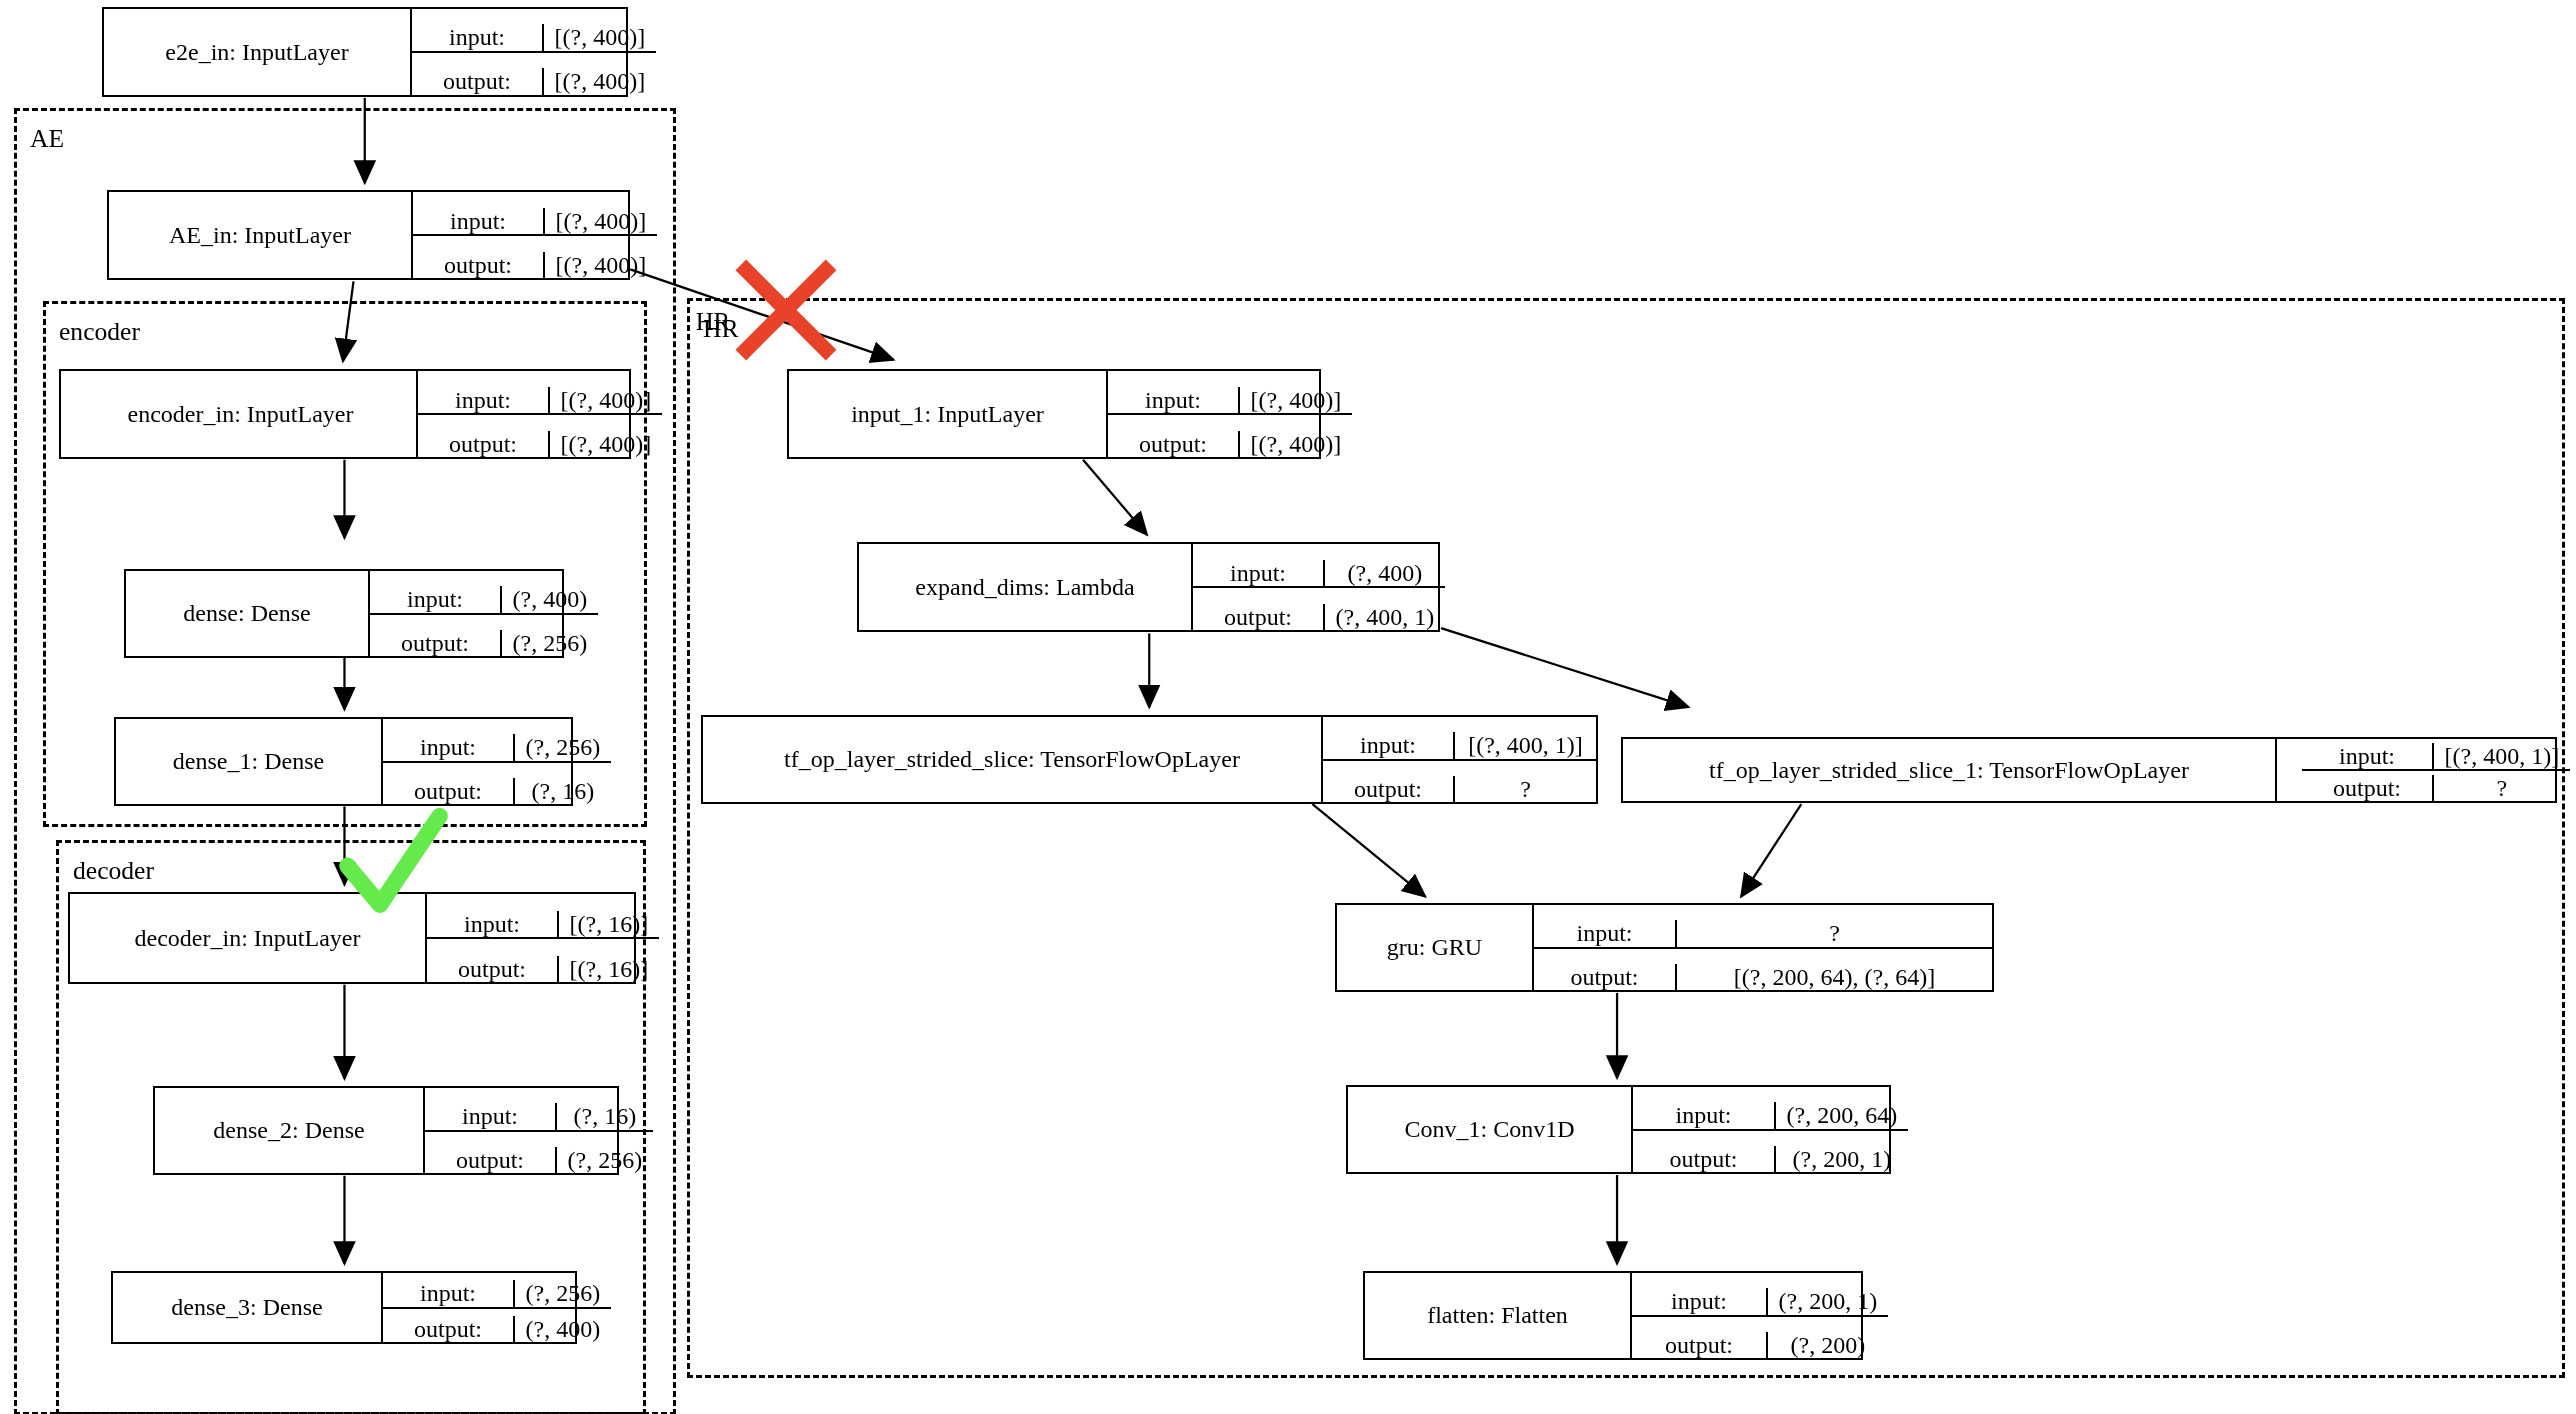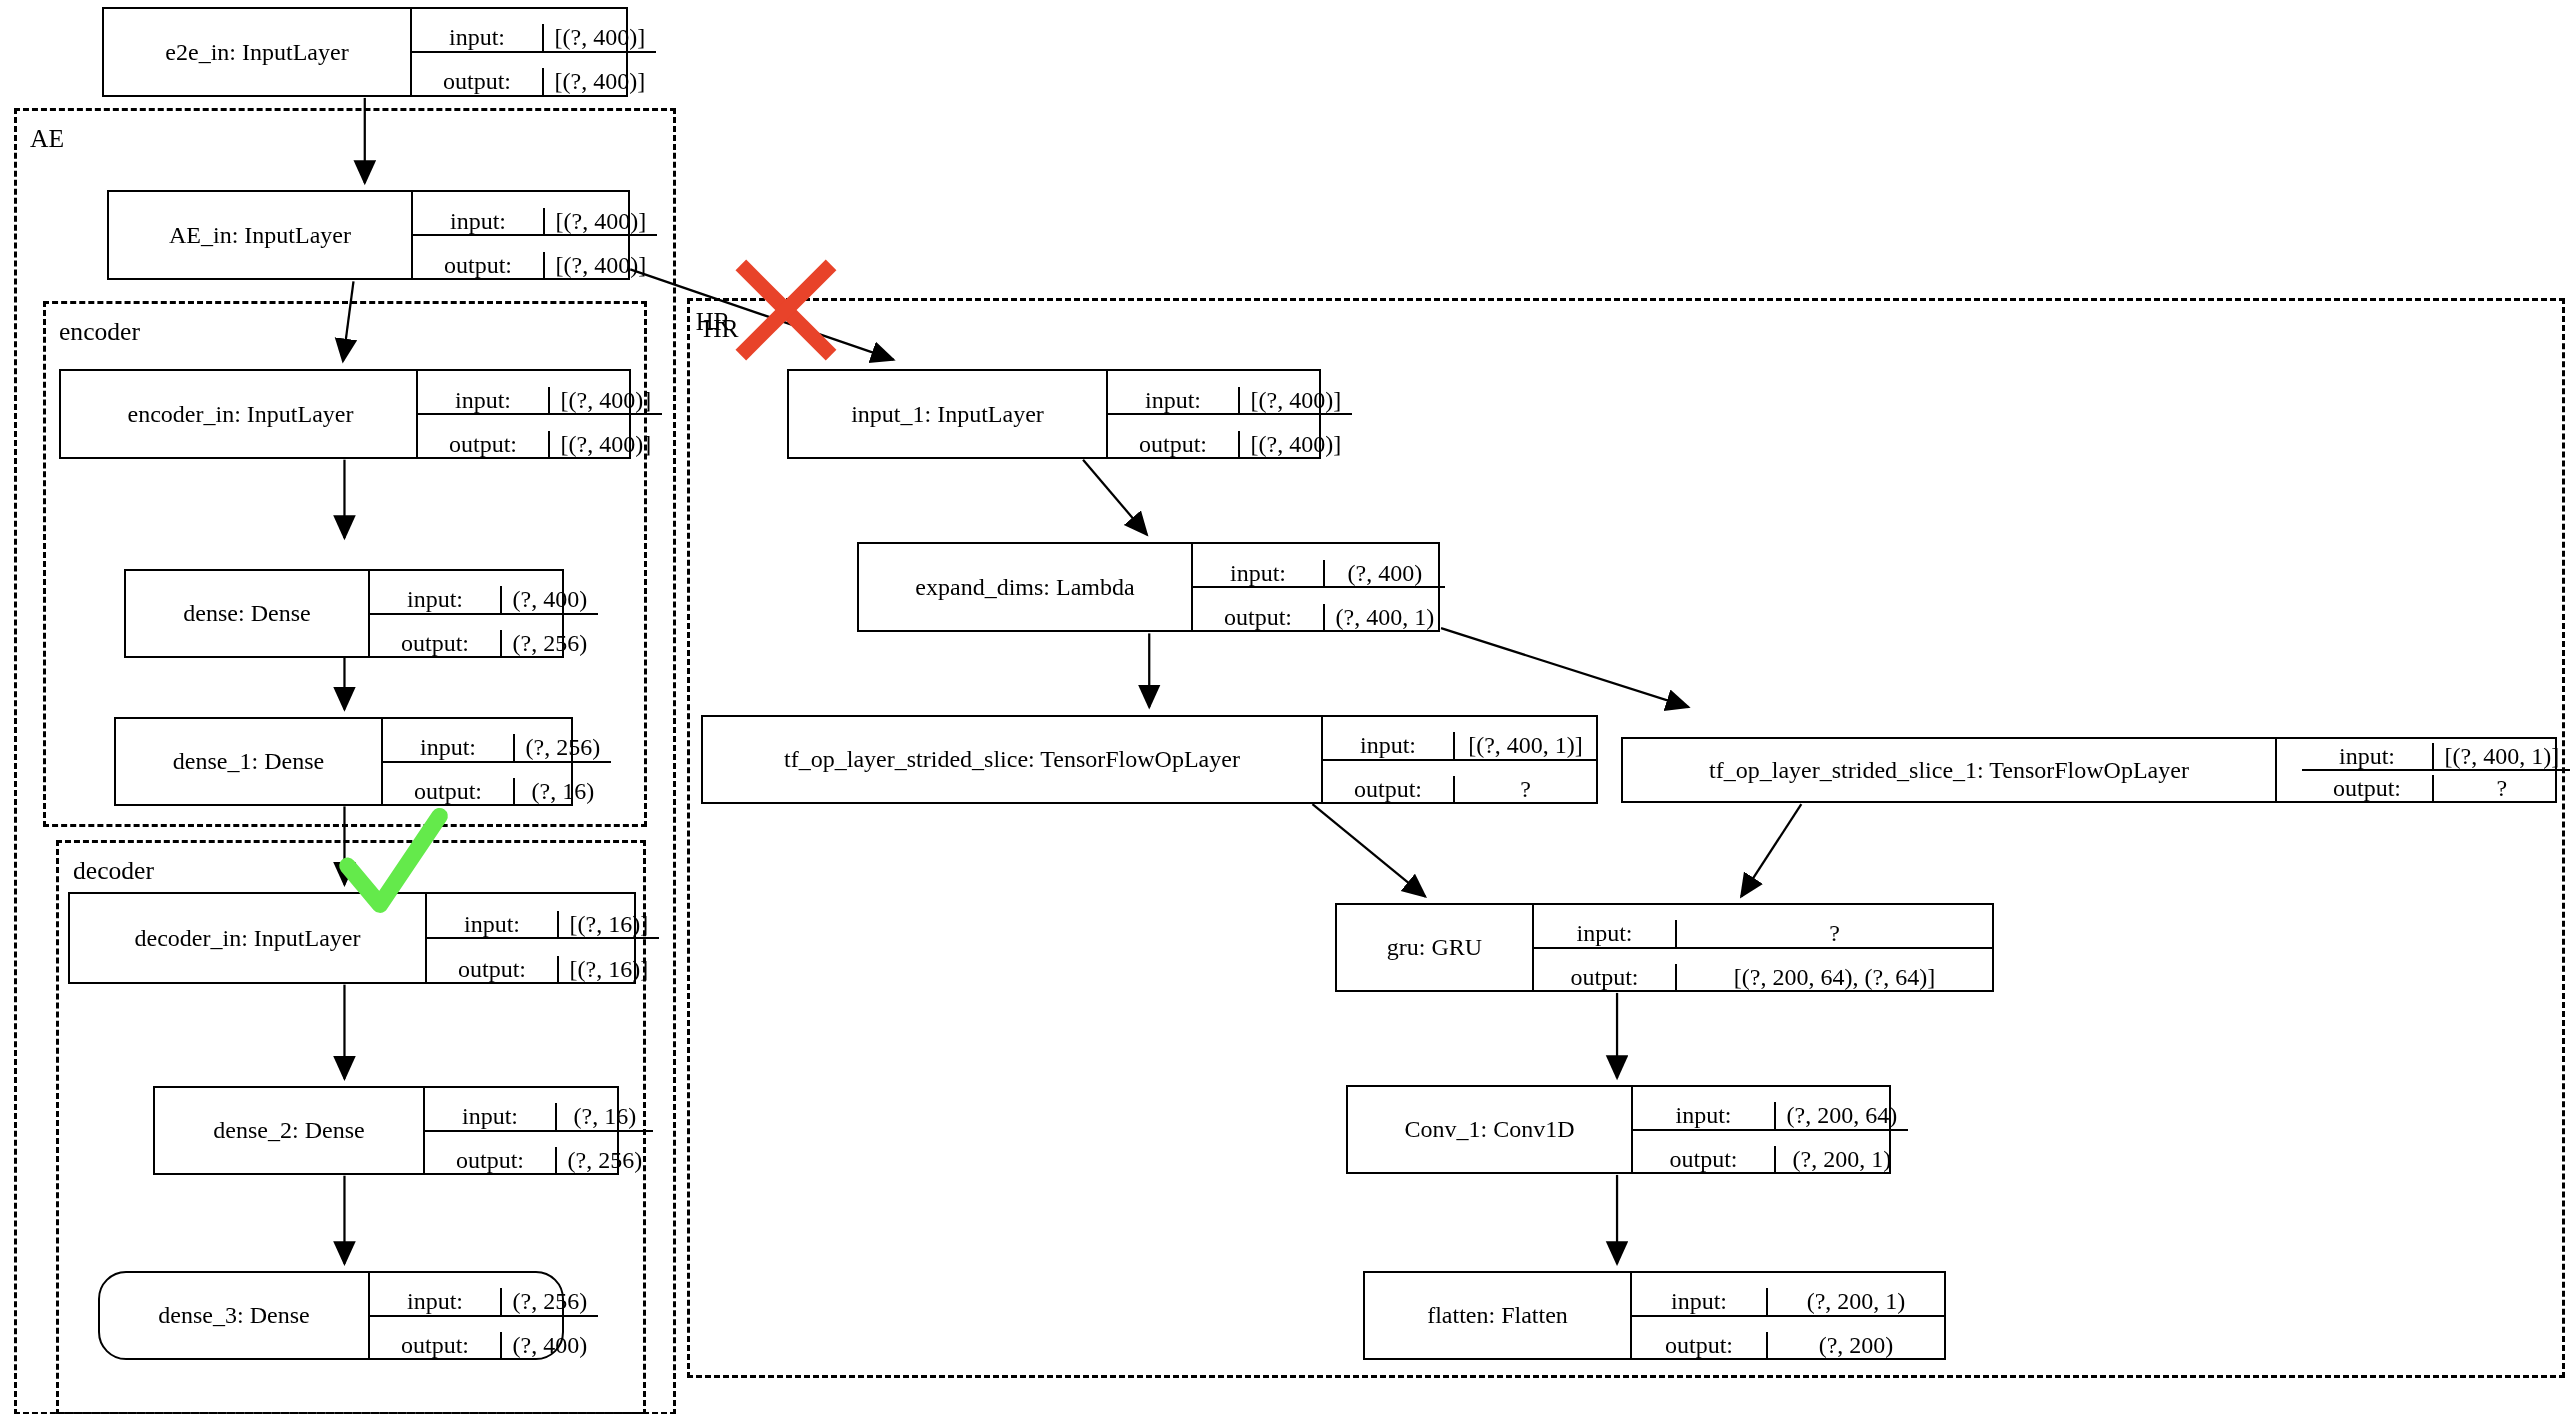--- a/index.html
+++ b/index.html
@@ -251,21 +251,21 @@
           <div class="io-row">
             <div class="io-key" style="flex: 0 0 109px;">input:</div>
             <div class="io-val">(?, 16)</div>
           </div>
           <div class="io-row">
             <div class="io-key" style="flex: 0 0 109px;">output:</div>
             <div class="io-val">(?, 256)</div>
           </div>
         </div>
       </div>
-      <div class="node" style="left: 98px; top: 1271px; width: 466px; height: 89px; border-radius: 28px;">
+      <div class="node" style="left: 111px; top: 1271px; width: 466px; height: 73px;">
         <div class="name" style="width: 244px; flex: 0 0 244px;">dense_3: Dense</div>
         <div class="io">
           <div class="io-row">
             <div class="io-key" style="flex: 0 0 109px;">input:</div>
             <div class="io-val">(?, 256)</div>
           </div>
           <div class="io-row">
             <div class="io-key" style="flex: 0 0 109px;">output:</div>
             <div class="io-val">(?, 400)</div>
           </div>
@@ -342,21 +342,21 @@
           <div class="io-row">
             <div class="io-key" style="flex: 0 0 120px;">input:</div>
             <div class="io-val">(?, 200, 64)</div>
           </div>
           <div class="io-row">
             <div class="io-key" style="flex: 0 0 120px;">output:</div>
             <div class="io-val">(?, 200, 1)</div>
           </div>
         </div>
       </div>
-      <div class="node" style="left: 1363px; top: 1271px; width: 583px; height: 89px;">
+      <div class="node" style="left: 1363px; top: 1271px; width: 500px; height: 89px;">
         <div class="name" style="width: 241px; flex: 0 0 241px;">flatten: Flatten</div>
         <div class="io">
           <div class="io-row">
             <div class="io-key" style="flex: 0 0 113px;">input:</div>
             <div class="io-val">(?, 200, 1)</div>
           </div>
           <div class="io-row">
             <div class="io-key" style="flex: 0 0 113px;">output:</div>
             <div class="io-val">(?, 200)</div>
           </div>

